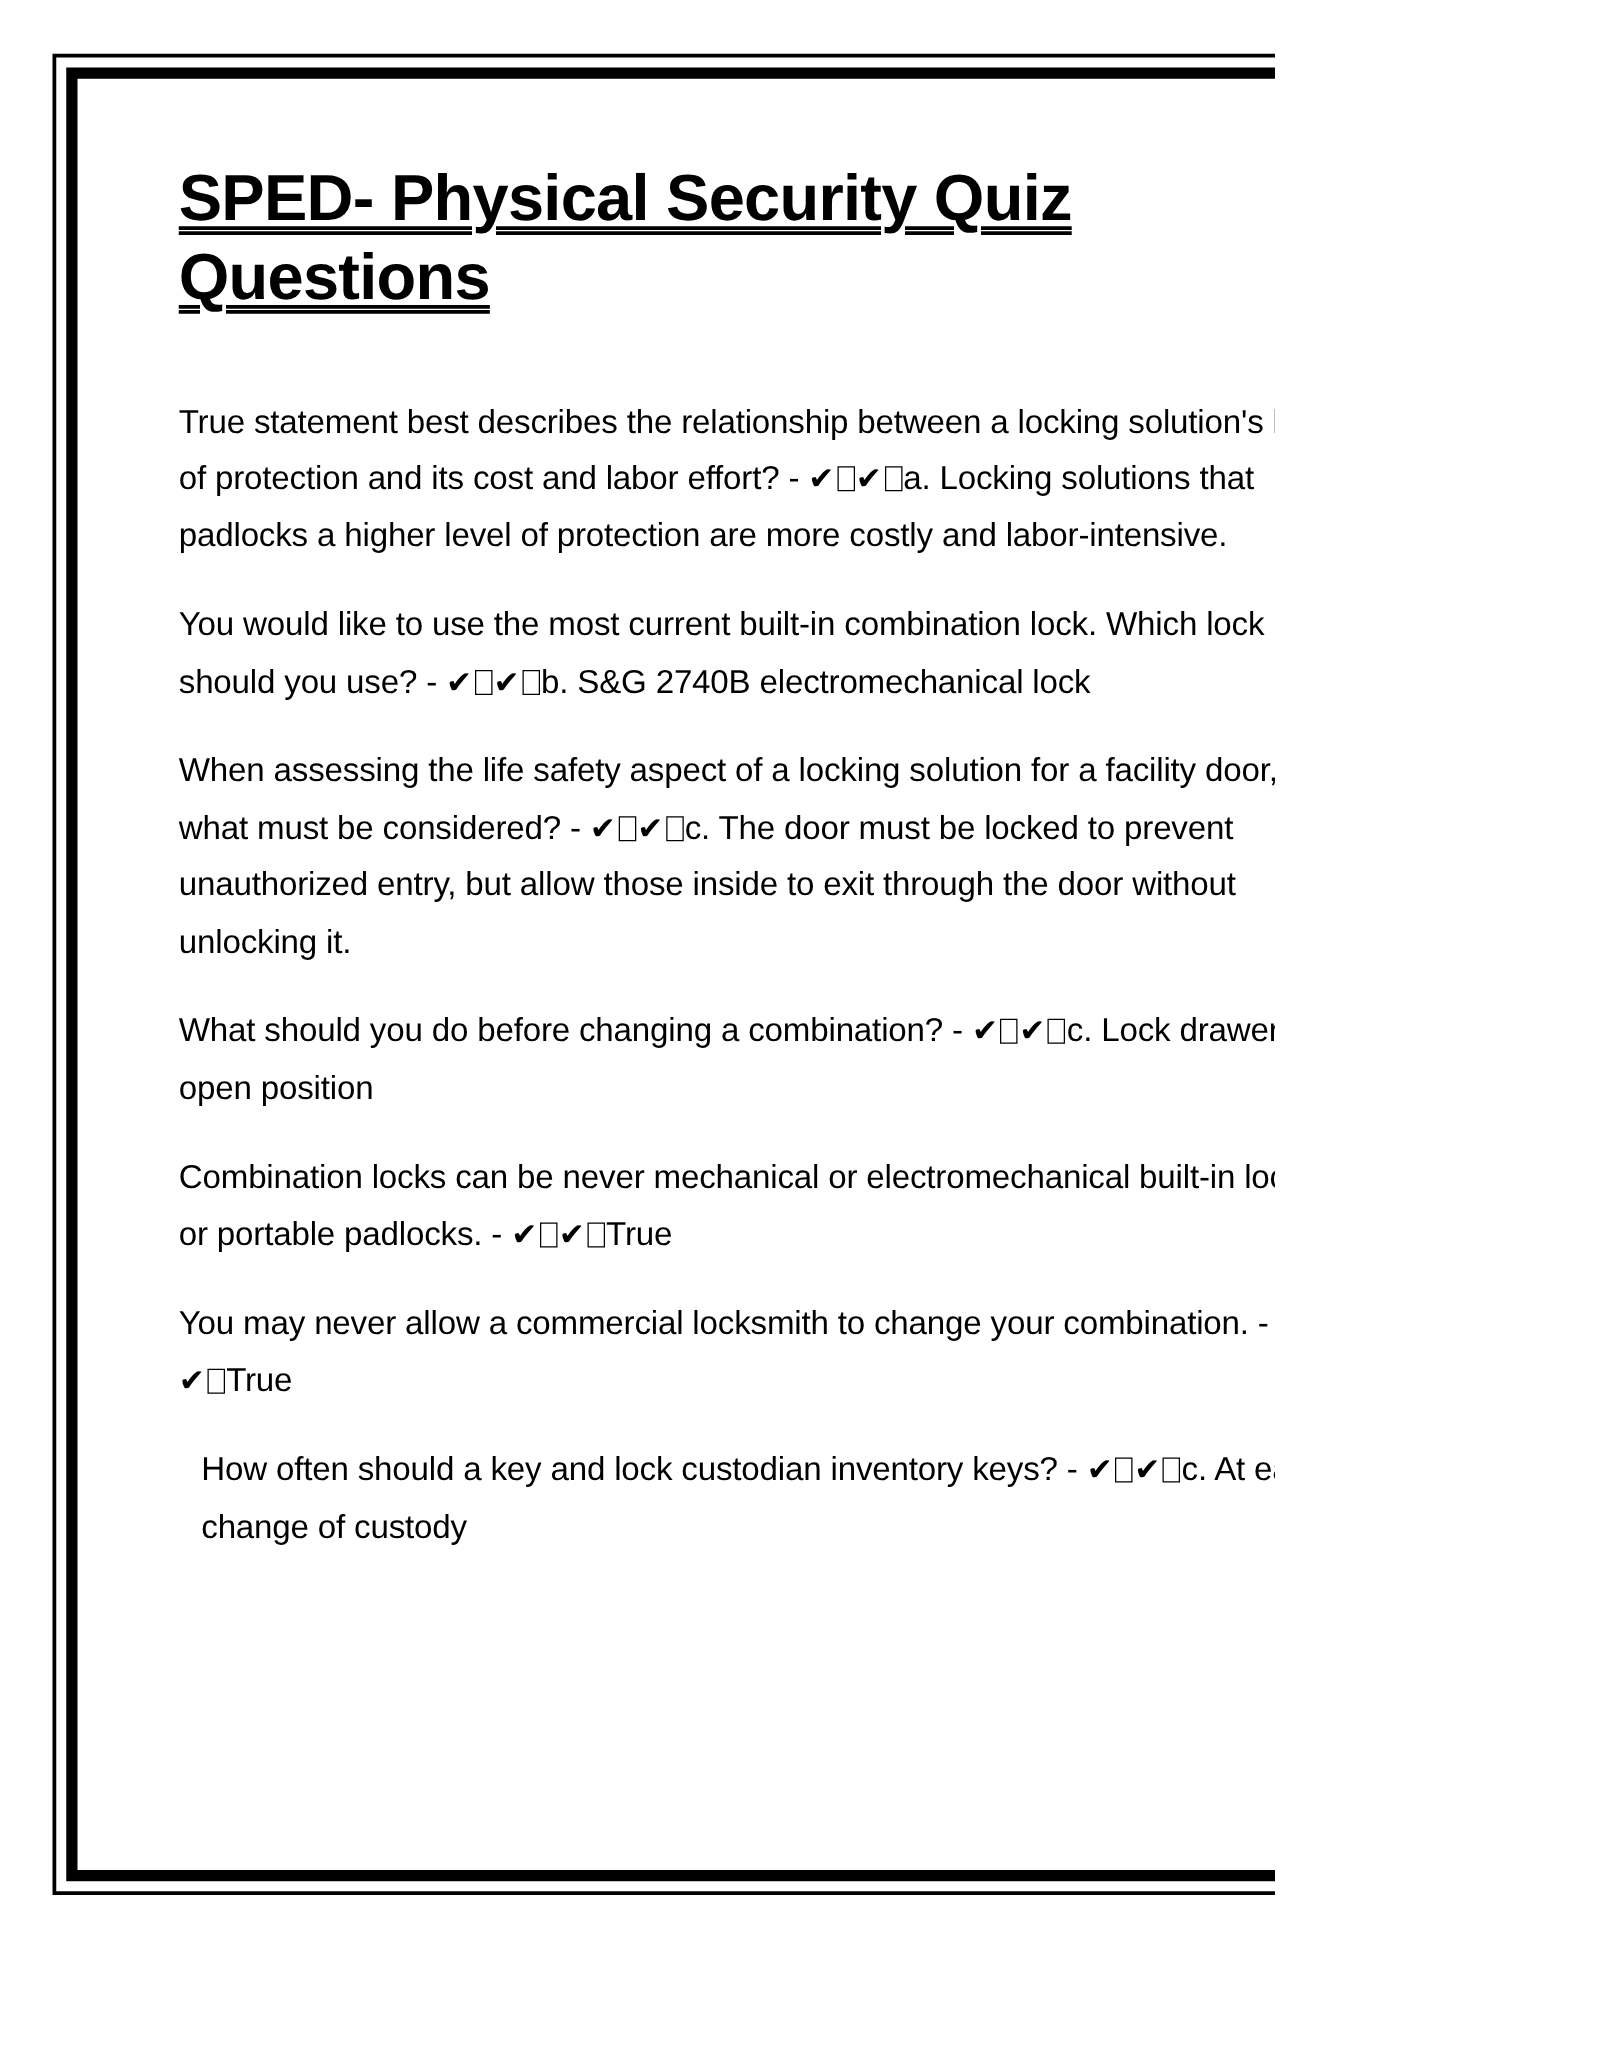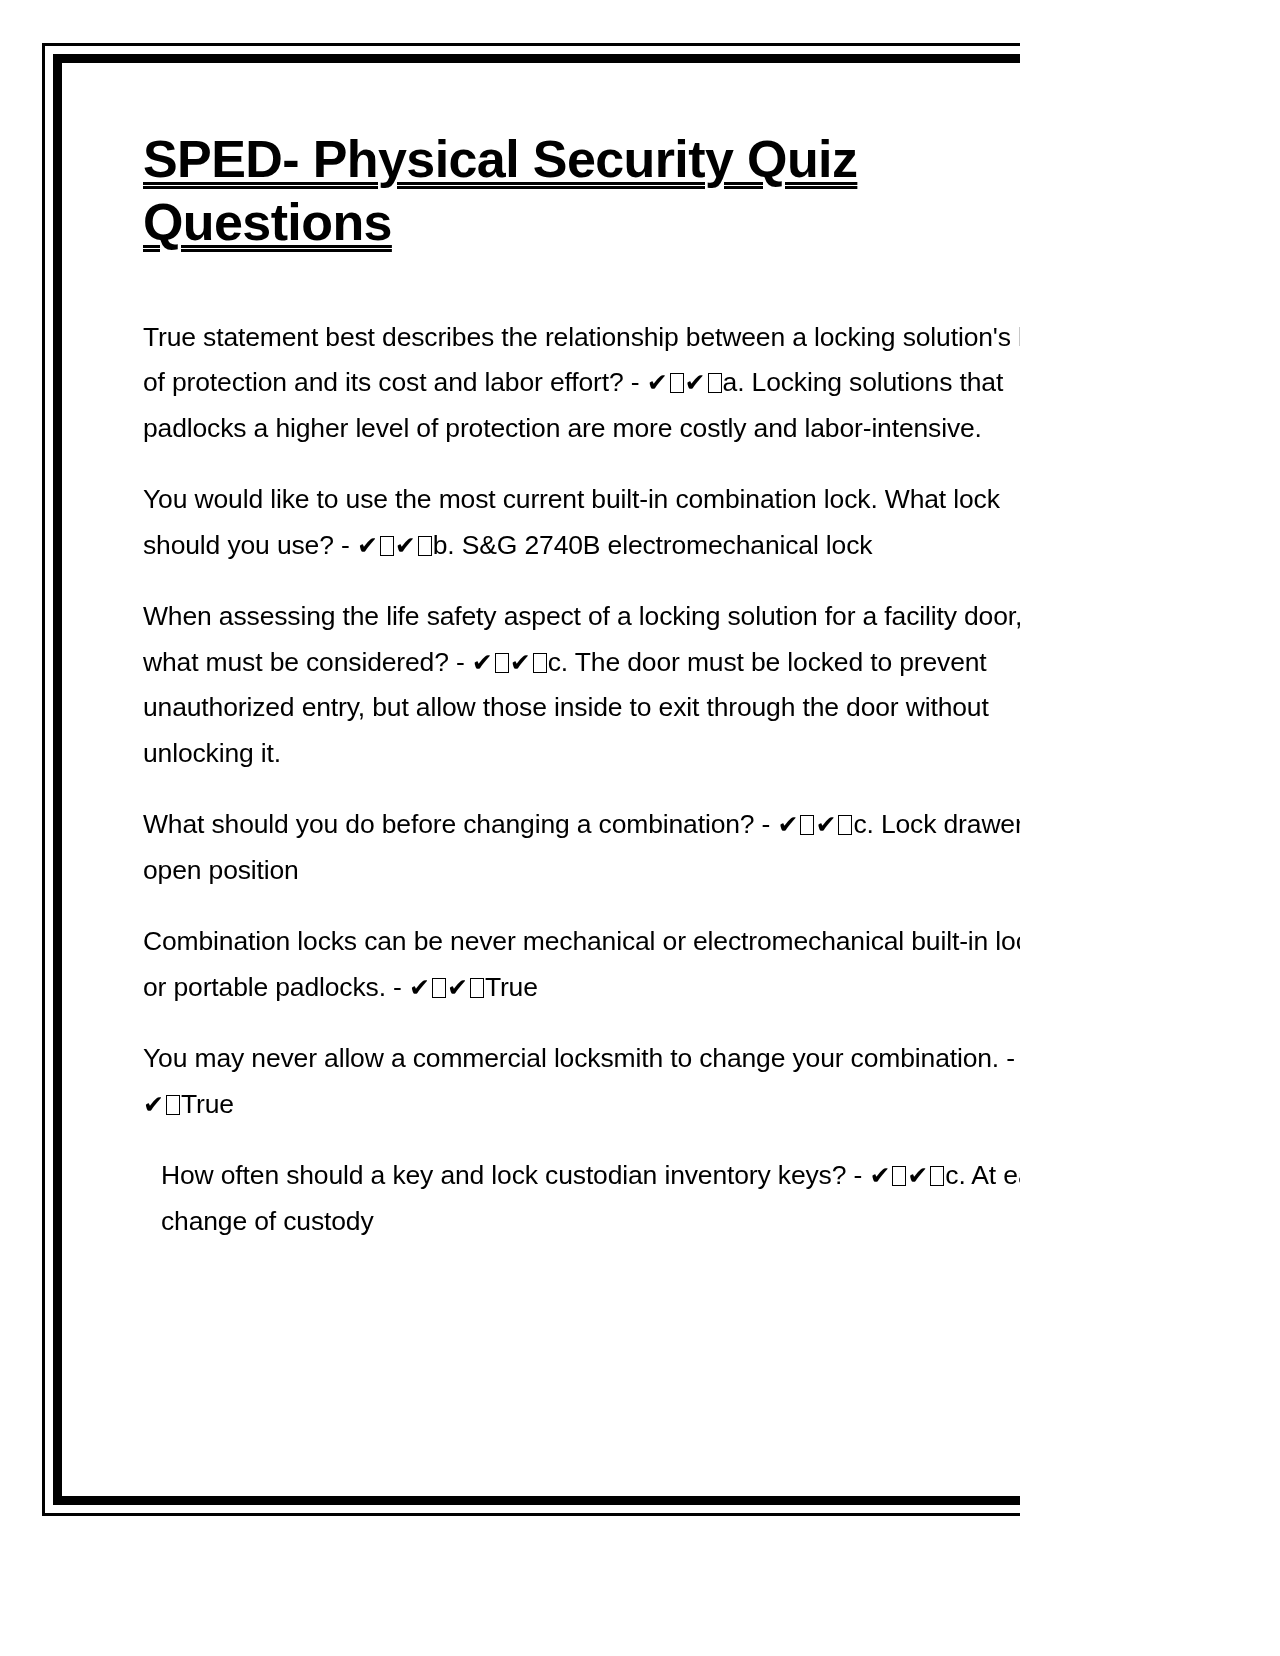--- a/index.html
+++ b/index.html
@@ -125,21 +125,21 @@
 
   <div class="content">
 
     <div class="title-wrap">
       <h1 class="doc-title">SPED- Physical Security Quiz Questions</h1>
     </div>
 
     <div class="body-block">
 
     <p class="qa"><span>True statement best describes the relationship between a locking solution's level of protection and its cost and labor effort?</span><span> - </span><span class="ck">✔</span><span class="bx"></span><span class="ck">✔</span><span class="bx"></span><span>a. Locking solutions that padlocks a higher level of protection are more costly and labor-intensive.</span></p>
-        <p class="qa"><span>You would like to use the most current built-in combination lock. What lock should you use?</span><span> - </span><span class="ck">✔</span><span class="bx"></span><span class="ck">✔</span><span class="bx"></span><span>b. S&amp;G 2740B electromechanical lock</span></p>
+        <p class="qa"><span>You would like to use the most current built-in combination lock. Which lock should you use?</span><span> - </span><span class="ck">✔</span><span class="bx"></span><span class="ck">✔</span><span class="bx"></span><span>b. S&amp;G 2740B electromechanical lock</span></p>
         <p class="qa"><span>When assessing the life safety aspect of a locking solution for a facility door, what must be considered?</span><span> - </span><span class="ck">✔</span><span class="bx"></span><span class="ck">✔</span><span class="bx"></span><span>c. The door must be locked to prevent unauthorized entry, but allow those inside to exit through the door without unlocking it.</span></p>
         <p class="qa"><span>What should you do before changing a combination?</span><span> - </span><span class="ck">✔</span><span class="bx"></span><span class="ck">✔</span><span class="bx"></span><span>c. Lock drawer in open position</span></p>
         <p class="qa"><span>Combination locks can be never mechanical or electromechanical built-in locks or portable padlocks.</span><span> - </span><span class="ck">✔</span><span class="bx"></span><span class="ck">✔</span><span class="bx"></span><span>True</span></p>
         <p class="qa"><span>You may never allow a commercial locksmith to change your combination.</span><span> - </span><span class="ck">✔</span><span class="bx"></span><span class="ck">✔</span><span class="bx"></span><span>True</span></p>
         <p class="qa"><span>How often should a key and lock custodian inventory keys?</span><span> - </span><span class="ck">✔</span><span class="bx"></span><span class="ck">✔</span><span class="bx"></span><span>c. At each change of custody</span></p>
       </div>
 
   </div>
 </div>
 

